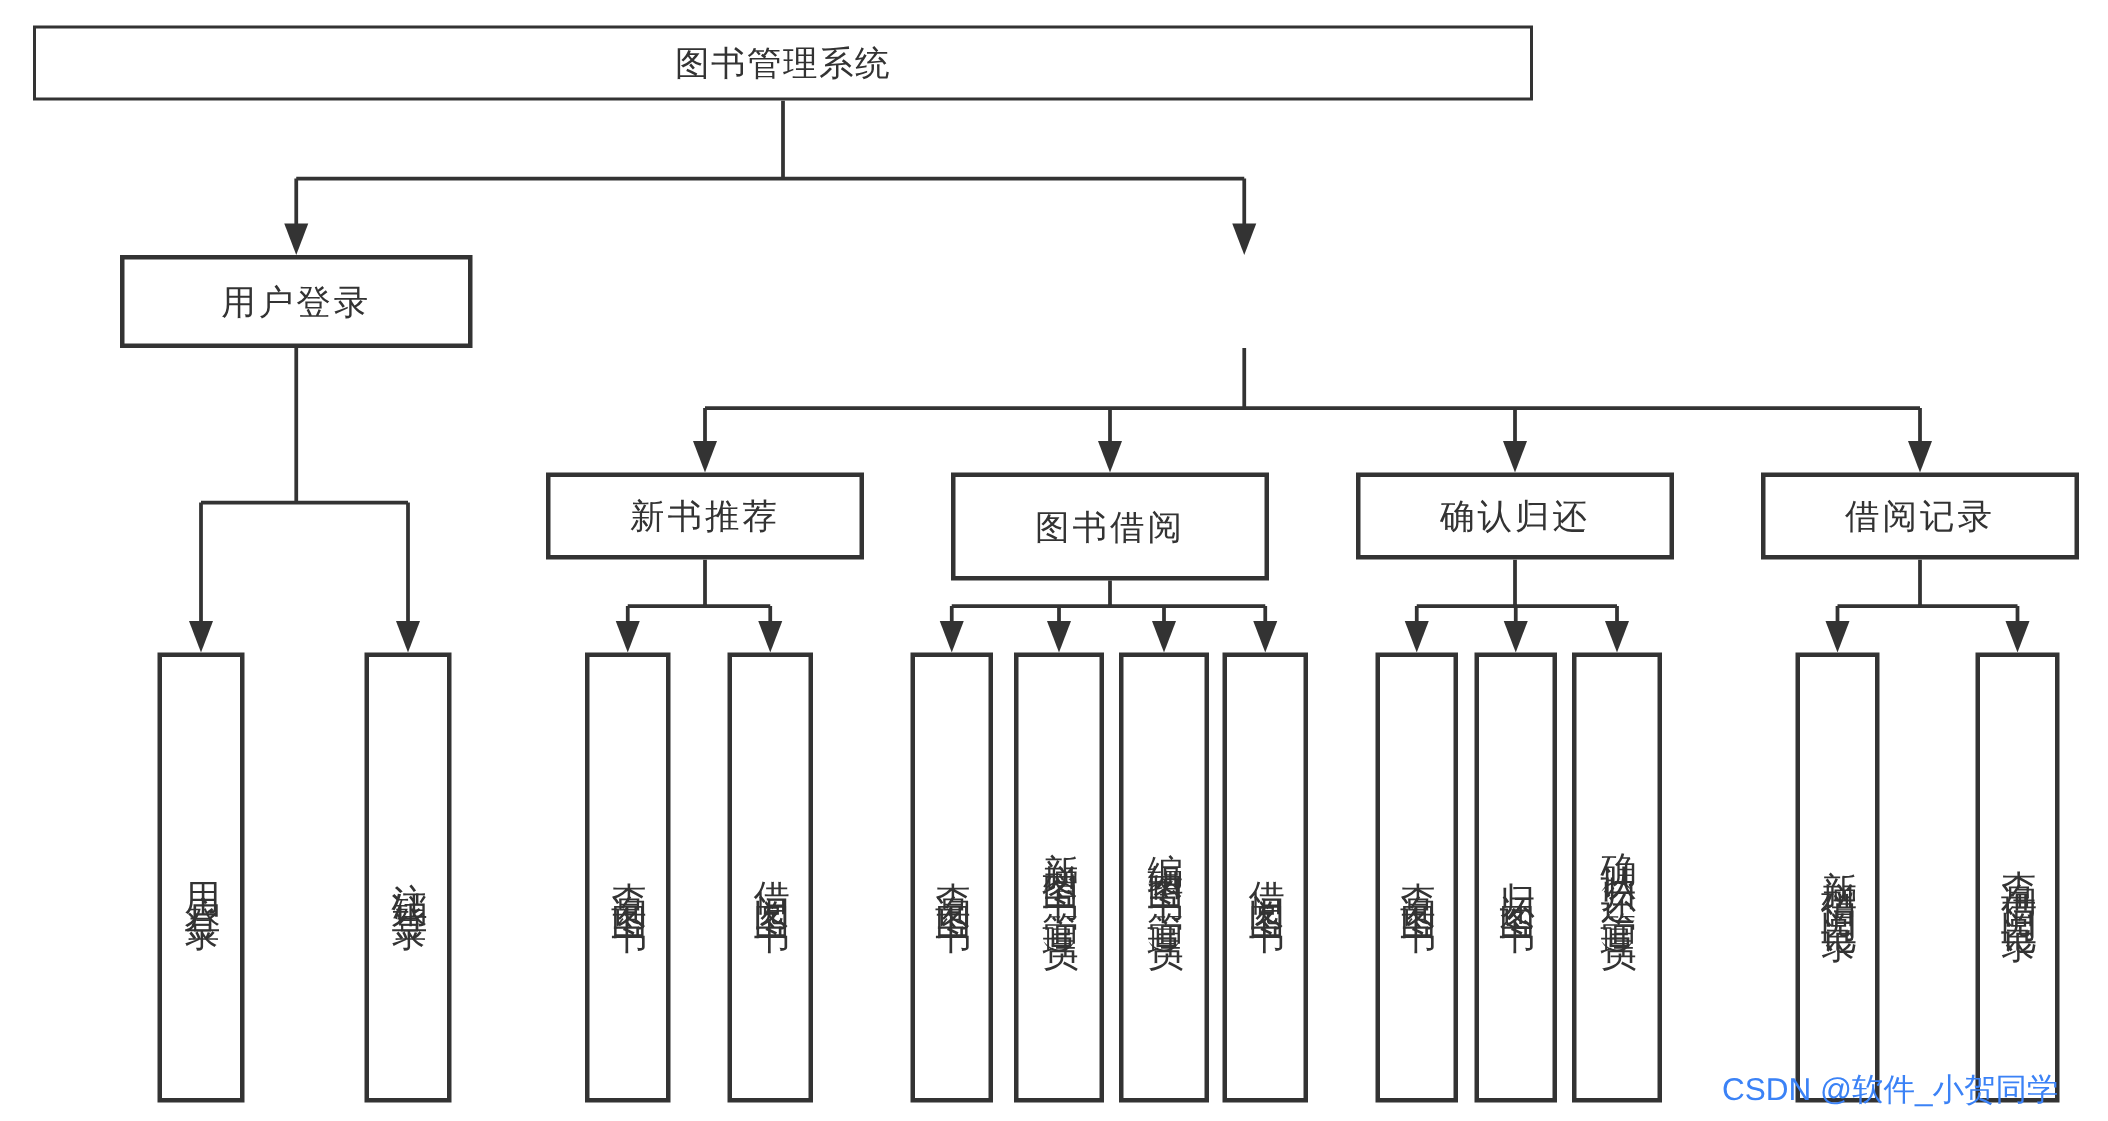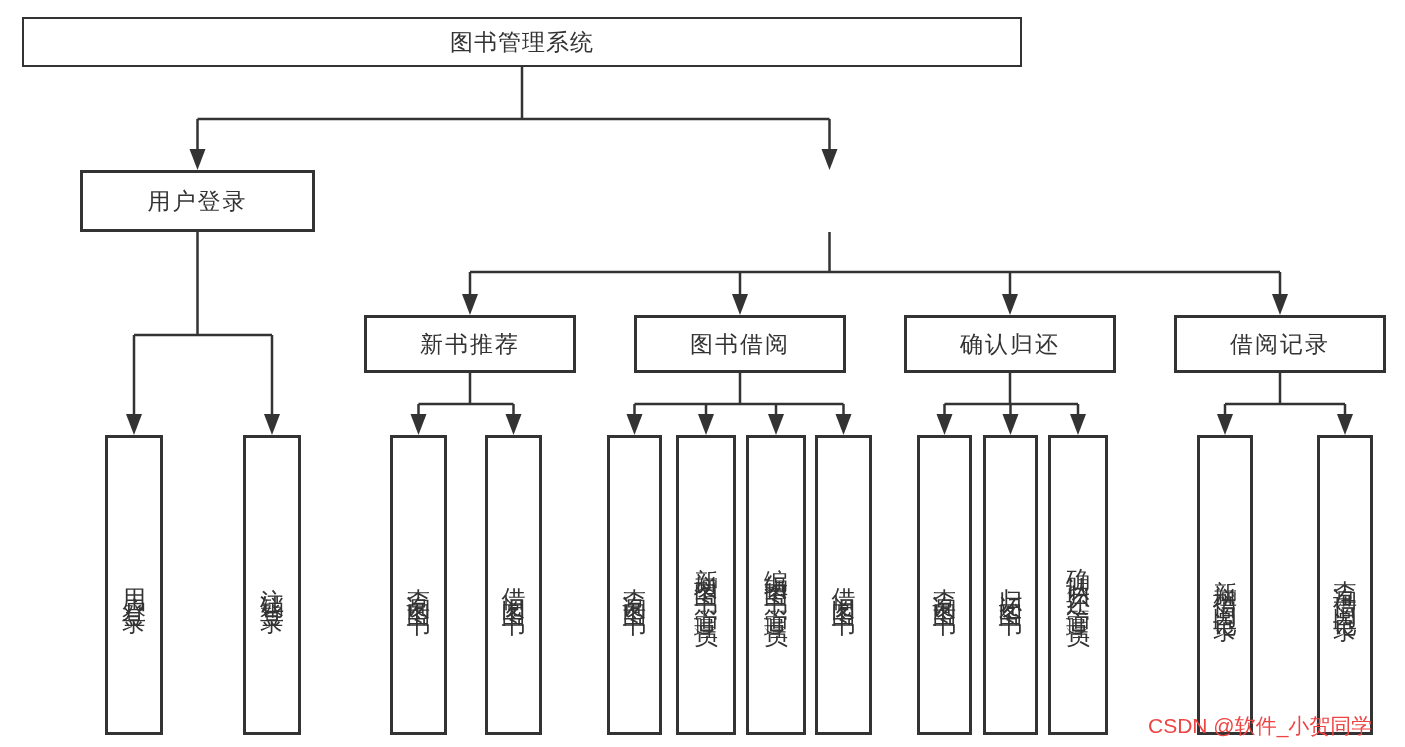--- a/index.html
+++ b/index.html
@@ -30,21 +30,21 @@
     text-orientation: mixed;
     font-size: 24px;
     letter-spacing: 8px;
     line-height: 1;
   }
   .watermark {
     position: absolute;
     left: 1148px;
     top: 712px;
     font-size: 21px;
-    color: #ef4444;
+    color: #3b82f6;
     z-index: 5;
     white-space: nowrap;
   }
 </style>
 </head>
 <body>
 
 <div class="stage">
 
   <svg class="connectors" width="1405" height="747" viewBox="0 0 1405 747">
@@ -88,21 +88,21 @@
       <polygon points="1217,414 1233,414 1225,435"></polygon>
       <polygon points="1337,414 1353,414 1345,435"></polygon>
     </g>
   </svg>
 
   <div class="box lv-top" style="left:22px; top:17px; width:1000px; height:50px">图书管理系统</div>
 
   <div class="box lv-mid" style="left:80px; top:170px; width:235px; height:62px">用户登录</div>
 
   <div class="box lv-mid" style="left:364px; top:315px; width:212px; height:58px">新书推荐</div>
-  <div class="box lv-mid" style="left:634px; top:315px; width:212px; height:58px">图书借阅</div>
+  <div class="box lv-mid" style="left:634px; top:315px; width:212px; height:72px">图书借阅</div>
   <div class="box lv-mid" style="left:904px; top:315px; width:212px; height:58px">确认归还</div>
   <div class="box lv-mid" style="left:1174px; top:315px; width:212px; height:58px">借阅记录</div>
 
   <div class="box leaf" style="left:105px; top:435px; width:58px; height:300px">用户登录</div>
   <div class="box leaf" style="left:243px; top:435px; width:58px; height:300px">注销登录</div>
 
   <div class="box leaf" style="left:390px; top:435px; width:57px; height:300px">查询图书</div>
   <div class="box leaf" style="left:485px; top:435px; width:57px; height:300px">借阅图书</div>
 
   <div class="box leaf" style="left:607px; top:435px; width:55px; height:300px">查询图书</div>

